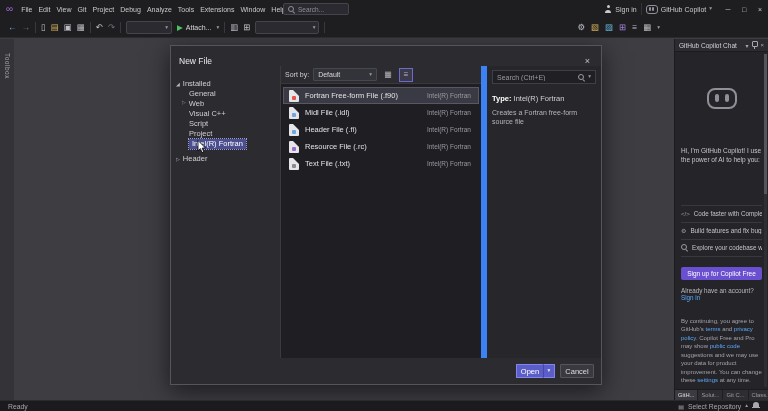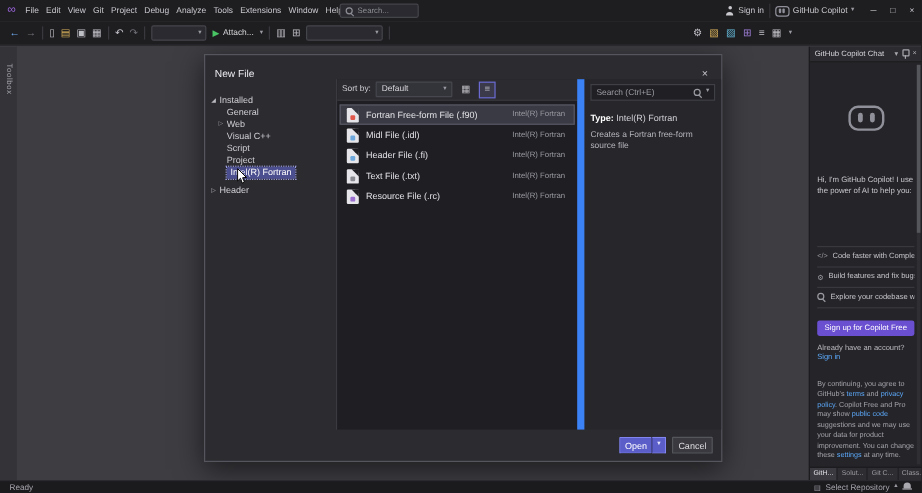--- a/index.html
+++ b/index.html
@@ -292,30 +292,30 @@
           </div>
           <div class="file-row">
             <span class="file-icon">
                 <i class="fdot c-blue"></i>
               </span>
             <span class="file-name">Header File (.fi)</span>
             <span class="file-type">Intel(R) Fortran</span>
           </div>
           <div class="file-row">
             <span class="file-icon">
-                <i class="fdot c-gray"></i>
+                <i class="fdot c-purple"></i>
               </span>
-            <span class="file-name">Text File (.txt)</span>
+            <span class="file-name">Resource File (.rc)</span>
             <span class="file-type">Intel(R) Fortran</span>
           </div>
           <div class="file-row">
             <span class="file-icon">
-                <i class="fdot c-purple"></i>
+                <i class="fdot c-gray"></i>
               </span>
-            <span class="file-name">Resource File (.rc)</span>
+            <span class="file-name">Text File (.txt)</span>
             <span class="file-type">Intel(R) Fortran</span>
           </div>
         </div>
       </div>
 
       <div class="info-panel">
         <div class="dlg-search">
           <span class="lbl">Search (Ctrl+E)</span>
           <span class="mag"></span>
           <span class="chev">▾</span>

